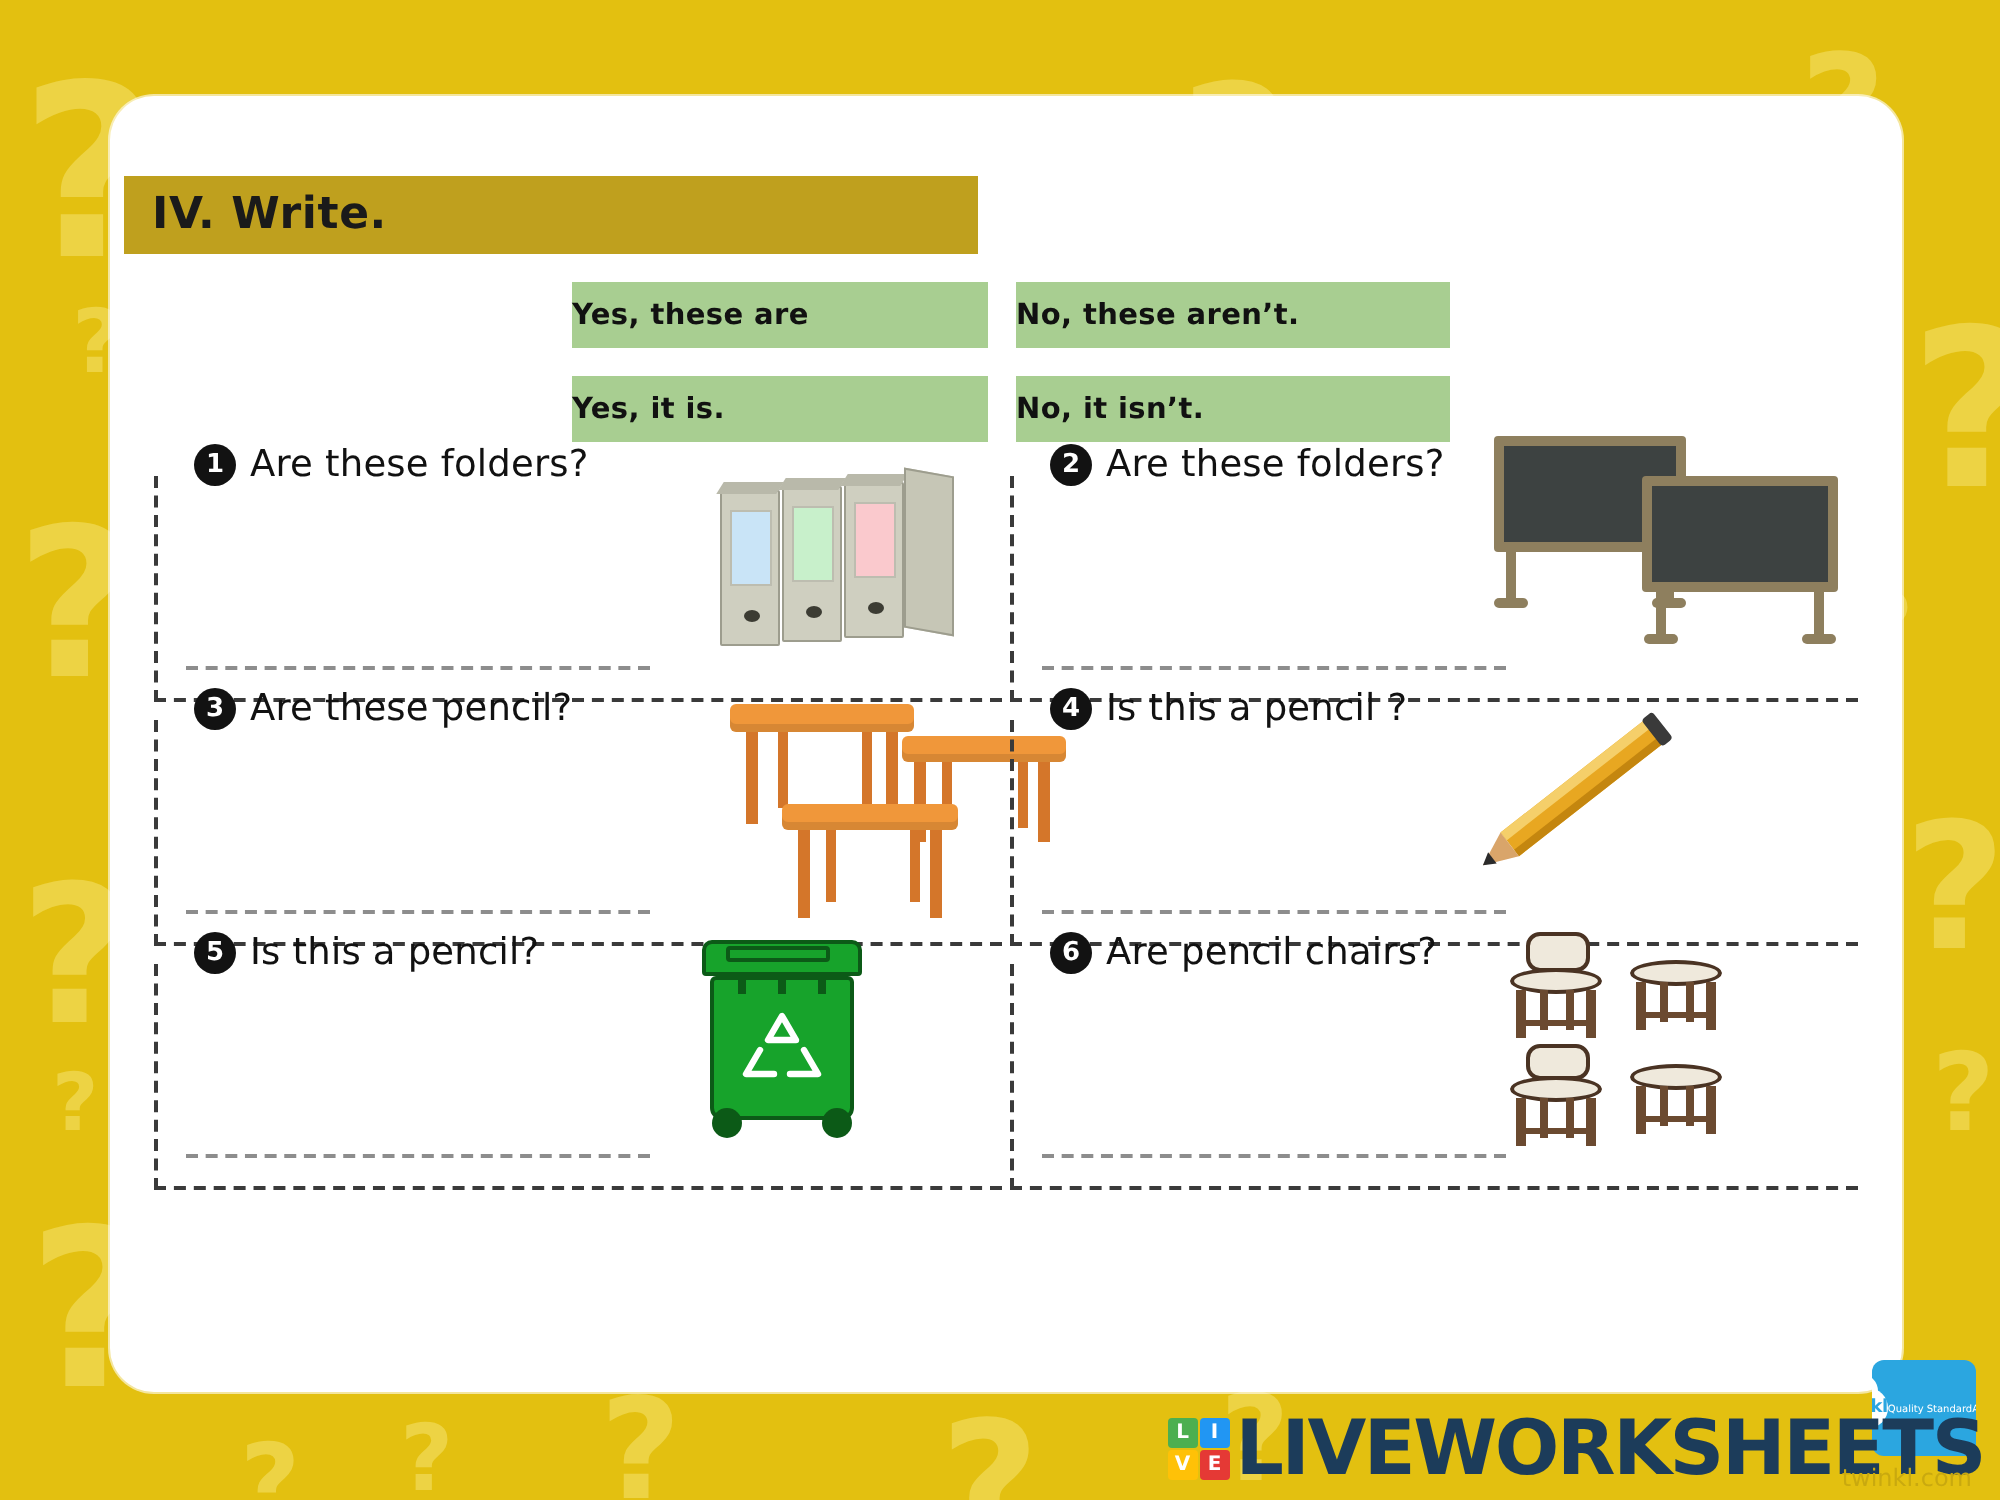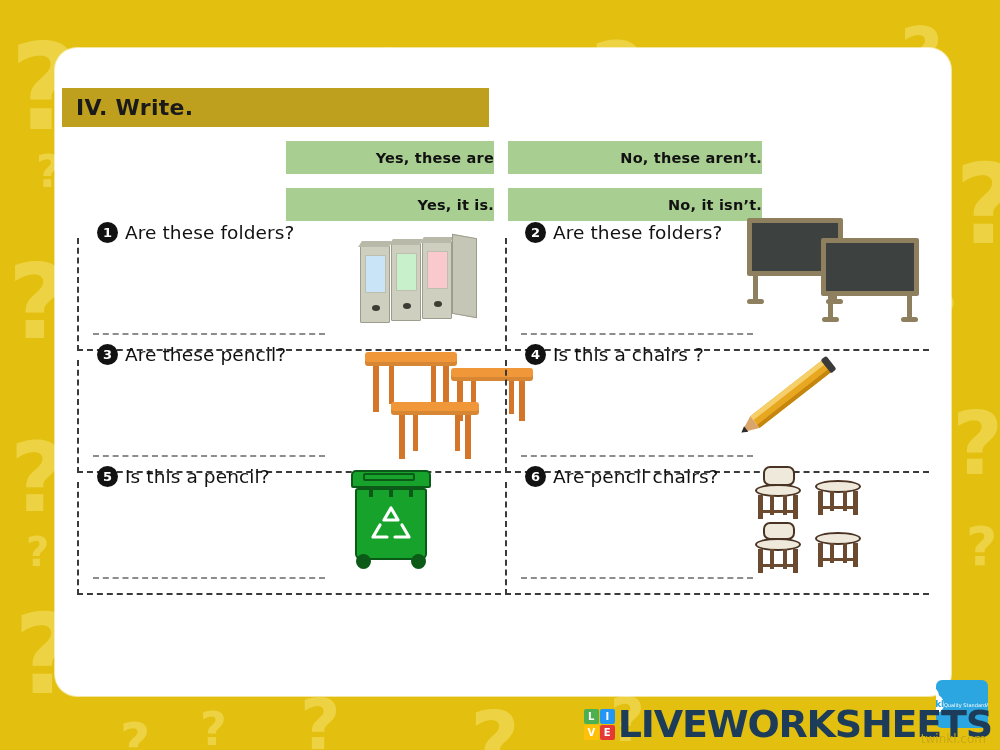--- a/index.html
+++ b/index.html
@@ -37,29 +37,29 @@
   #section-header .title{
     font-family:"DejaVu Sans", sans-serif;
     font-size:22px;font-weight:bold;color:#1a1a1a;
     padding-left:14px;letter-spacing:.3px;
   }
 
   
   #answer-bank{position:absolute;left:0;top:93px;width:896px;height:83px;}
   .chip{
     position:absolute;height:33px;background:#a8ce91;
-    display:flex;align-items:center;justify-content:flex-end;
+    display:flex;align-items:center;justify-content:flex-start;
   }
   .chip span{
     font-family:"DejaVu Sans", sans-serif;
     font-size:14.5px;font-weight:bold;color:#111;
     letter-spacing:.2px;
   }
   .chip.col-a{left:231px;width:208px;}
-  .chip.col-b{left:453px;width:254px;}
+  .chip.col-b{left:453px;width:217px;}
   .chip.row-1{top:0px;}
   .chip.row-2{top:47px;}
 
   
   #question-grid{
     position:absolute;left:22px;top:190px;width:854px;height:365px;
   }
   .q-cell{
     position:absolute;width:424px;height:113px;
     border-left:2px dashed #3a3a3a;
@@ -315,21 +315,21 @@
           <div class="leg" style="left:122px;top:67px;width:6px;height:44px;"></div>
           <div class="leg" style="left:70px;top:67px;width:5px;height:36px;"></div>
           <div class="leg" style="left:112px;top:67px;width:5px;height:36px;"></div>
         </div>
       </div>
     </div>
 
     <div class="q-cell c1 r1">
       <div class="q-head">
         <div class="q-num">4</div>
-        <div class="q-text">Is this a chairs ?</div>
+        <div class="q-text">Is this a pencil ?</div>
       </div>
       <div class="answer-line"></div>
       <div id="pencil-art" class="art" style="left:216px;top:-9px;">
         <svg width="140" height="84" viewBox="0 0 140 84">
           <g transform="rotate(-38 70 42)">
             <rect x="22" y="34" width="96" height="15" fill="#e8a721"></rect>
             <rect x="22" y="34" width="96" height="5" fill="#f5cf6a"></rect>
             <rect x="22" y="45" width="96" height="4" fill="#c4860f"></rect>
             <rect x="112" y="33" width="7" height="17" fill="#3a3a3a" rx="2"></rect>
             <polygon points="22,34 22,49 5,41.5" fill="#d9a56a"></polygon>

